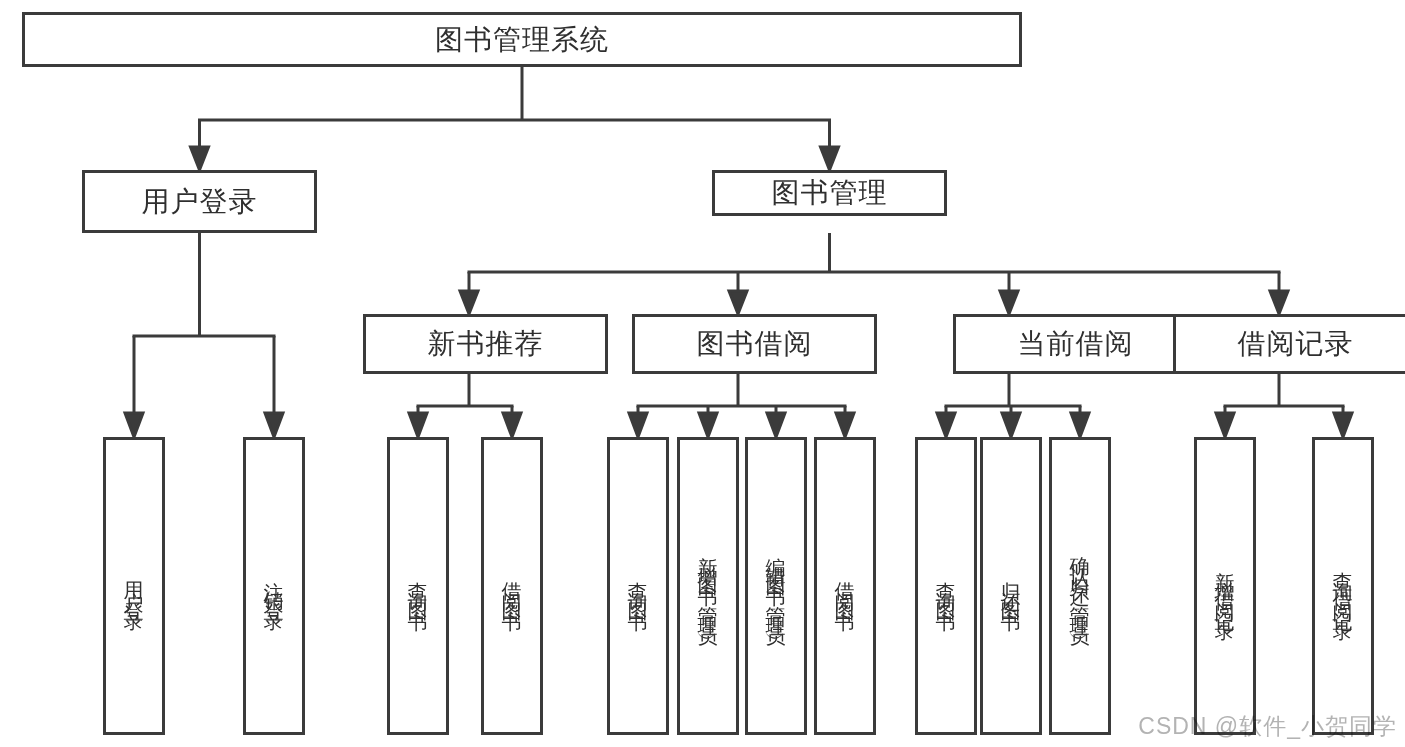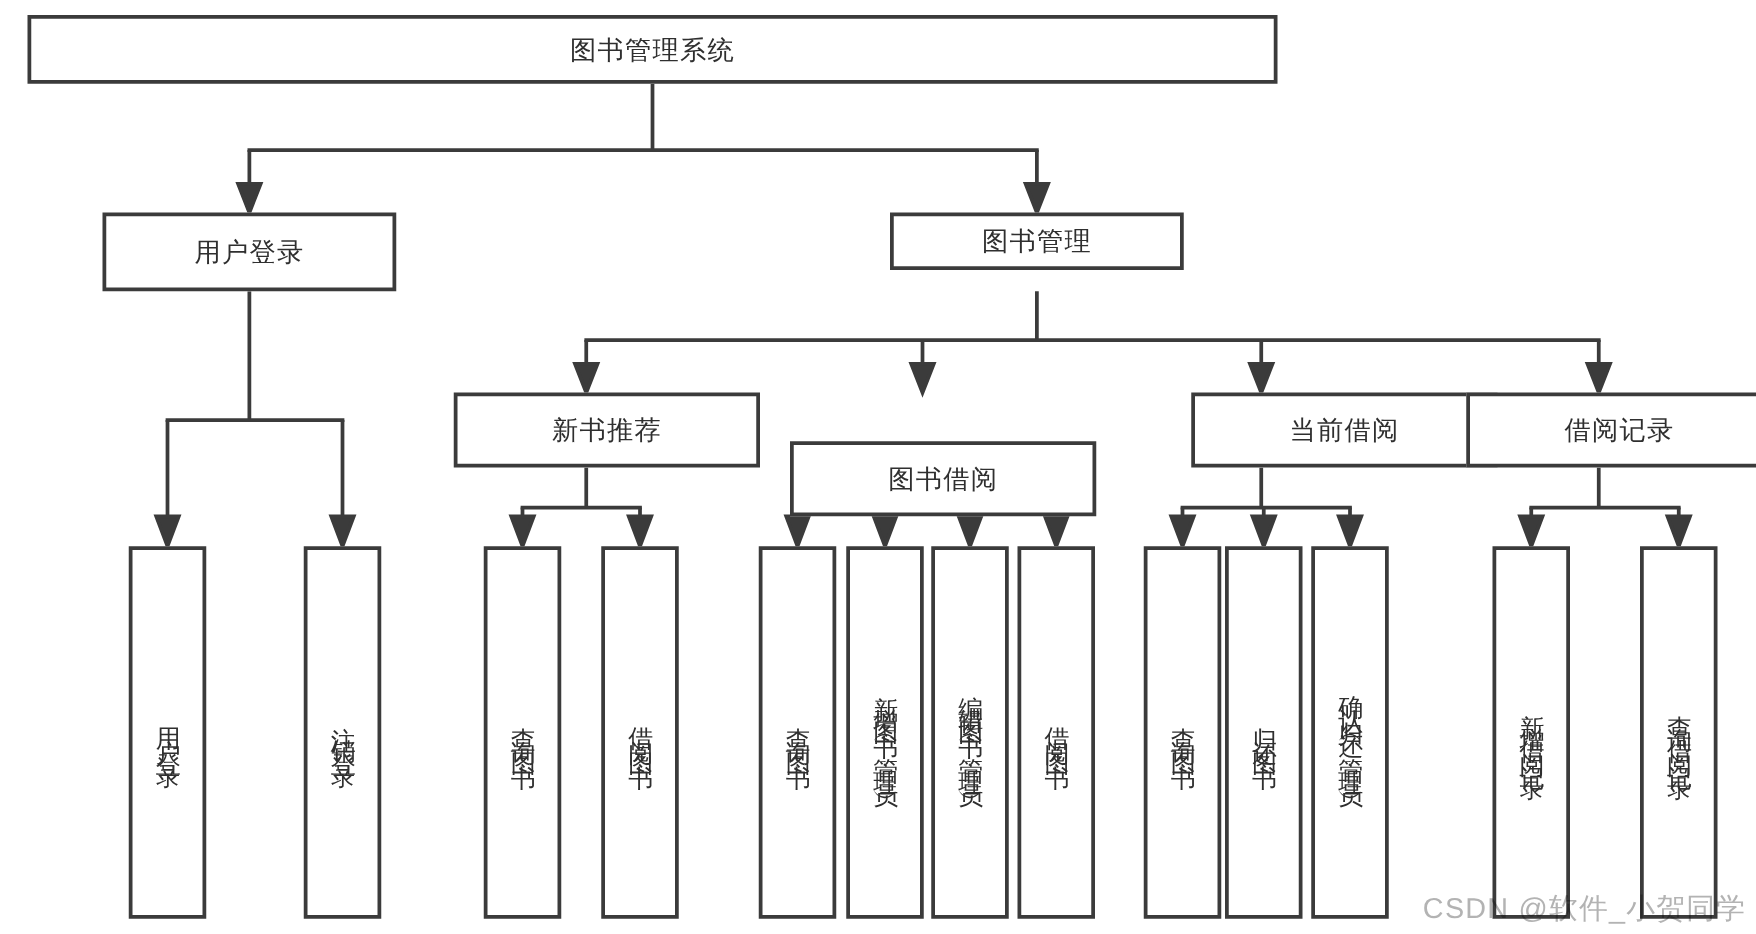--- a/index.html
+++ b/index.html
@@ -21,26 +21,26 @@
     position: absolute;
     box-sizing: border-box;
     background: #ffffff;
     border: 3px solid #3b3b3b;
     color: #2f2f2f;
     display: flex;
     align-items: center;
     justify-content: center;
     z-index: 2;
   }
-  .hnode { font-size: 21px; letter-spacing: 1px; }
+  .hnode { font-size: 28px; letter-spacing: 1px; }
   .root  { left: 22px;  top: 12px;  width: 1000px; height: 55px; }
   .l2a   { left: 82px;  top: 170px; width: 235px;  height: 63px; }
   .l2b   { left: 712px; top: 170px; width: 235px;  height: 46px; }
   .l3    { top: 314px; width: 245px; height: 60px; }
-  .l3a { left: 363px; }  .l3b { left: 632px; margin-top: 39px; }
+  .l3a { left: 363px; }  .l3b { left: 632px; }
   .l3c { left: 953px; }  .l3d { left: 1173px; }
   .leaf {
     top: 437px; width: 62px; height: 298px;
     writing-mode: vertical-rl;
     text-orientation: mixed;
     font-size: 20px;
     letter-spacing: 10px;
     line-height: 1;
   }
   .leafA1 { left: 103px; }  .leafA2 { left: 243px; }

